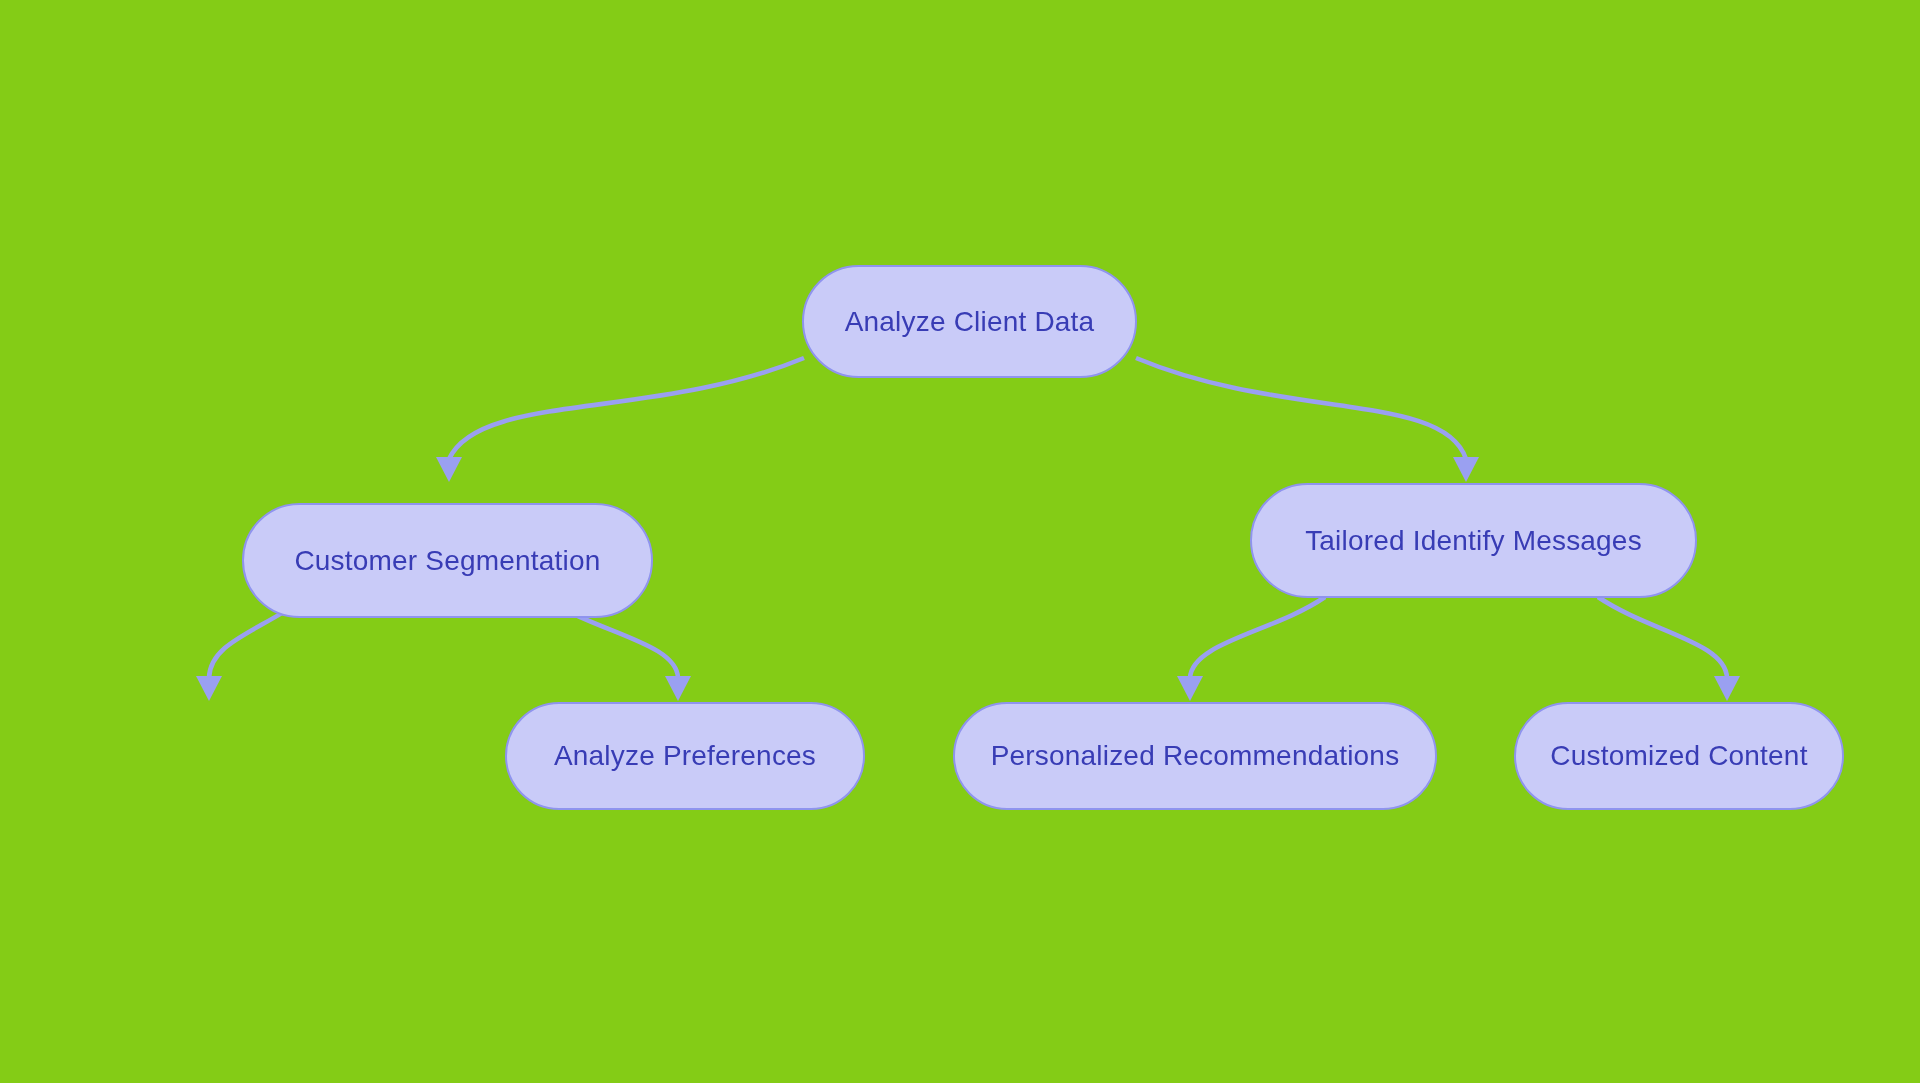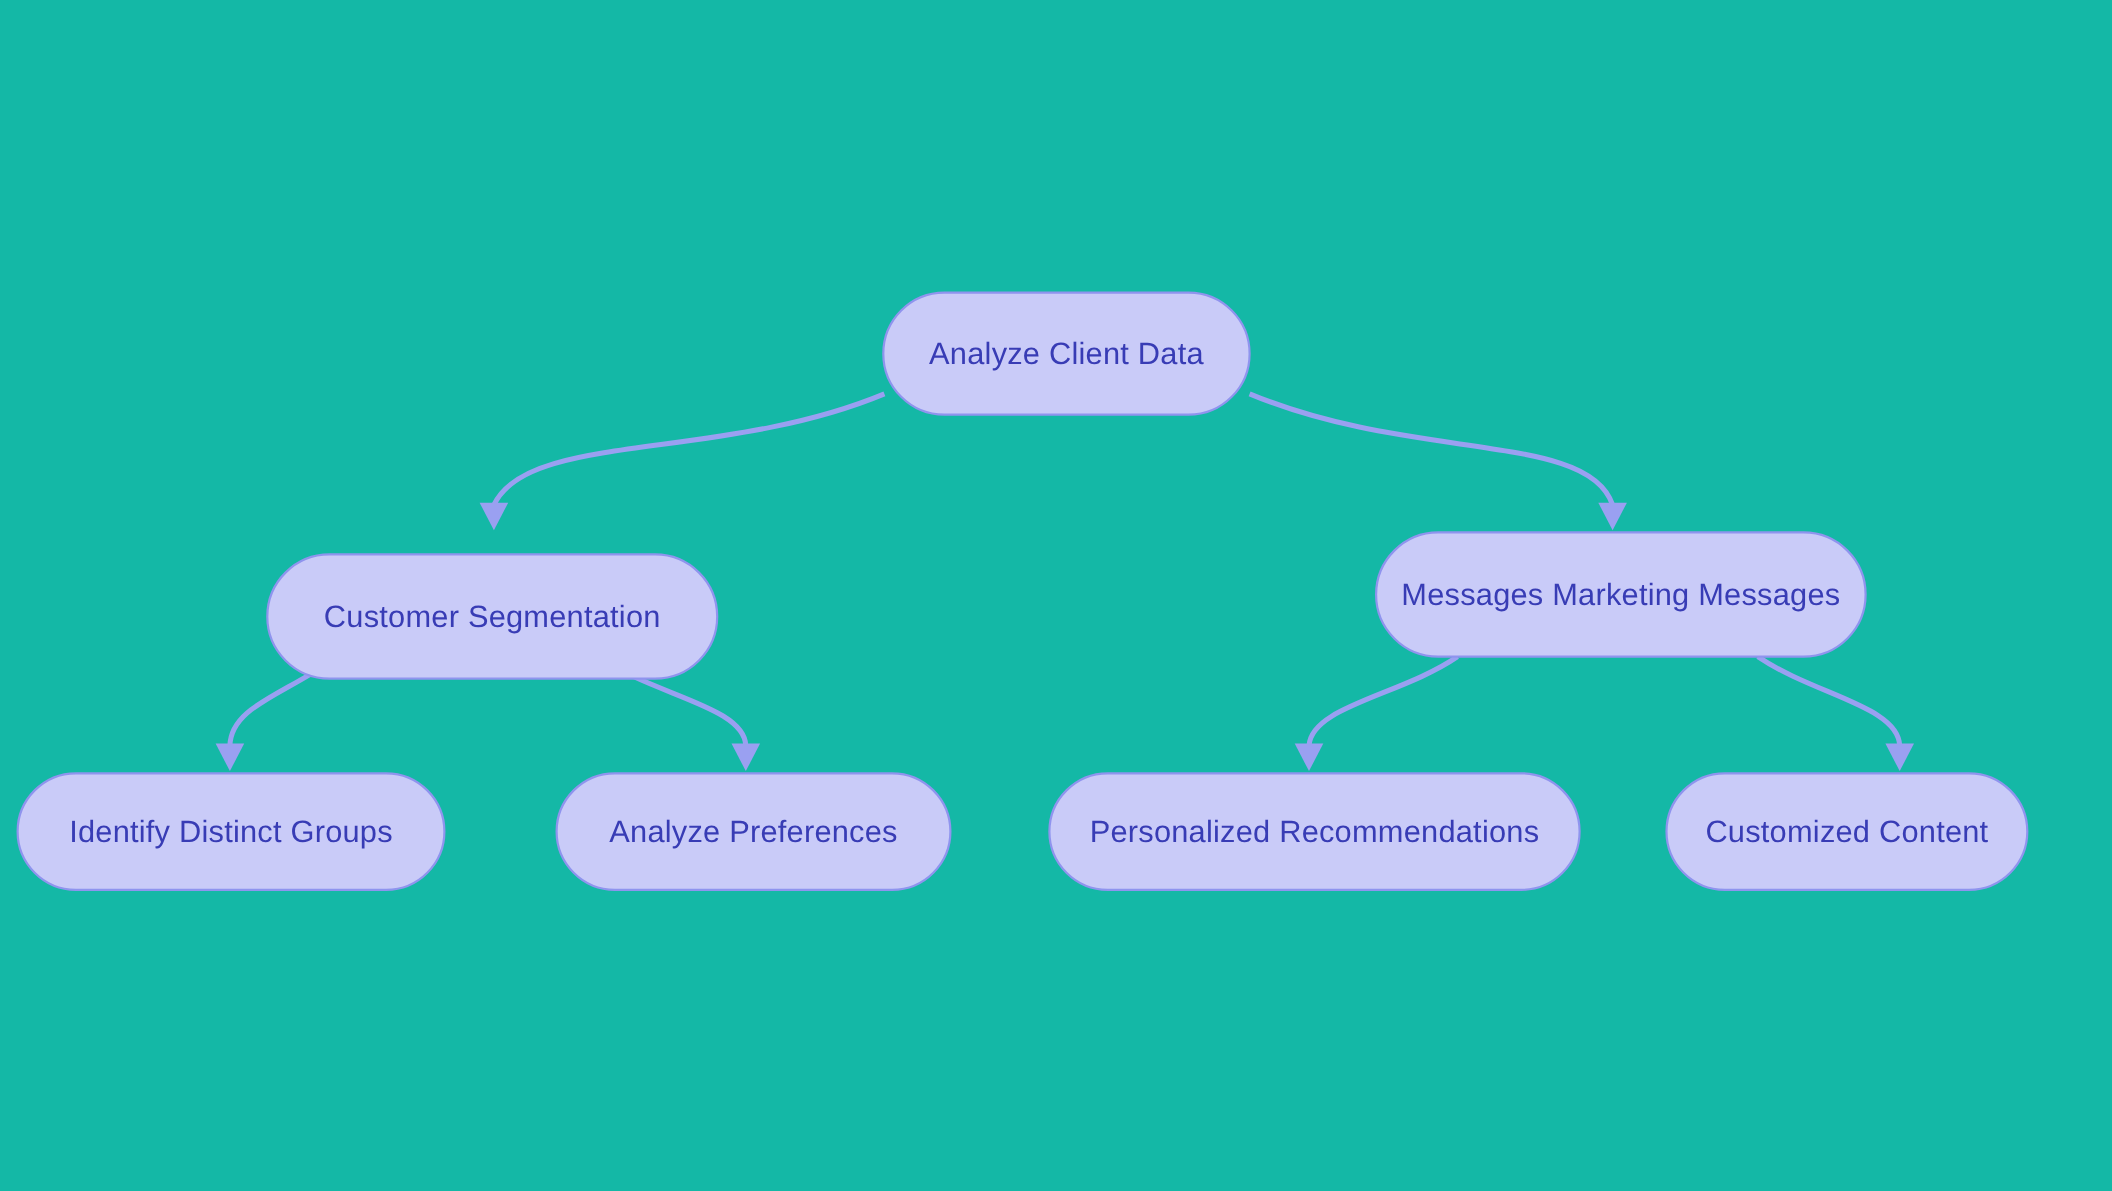--- a/index.html
+++ b/index.html
@@ -5,21 +5,21 @@
   html, body {
     margin: 0;
     padding: 0;
     background: #ffffff;
     font-family: "Liberation Sans", "DejaVu Sans", sans-serif;
   }
   .canvas {
     position: relative;
     width: 1920px;
     height: 1083px;
-    background: #14b8a6;
+    background: #84cc16;
     overflow: hidden;
   }
   svg.edges {
     position: absolute;
     left: 0;
     top: 0;
     width: 1920px;
     height: 1083px;
     display: block;
   }
@@ -84,26 +84,23 @@
 
   <div class="node" id="node-root">
     <span>Analyze Client Data</span>
   </div>
 
   <div class="node" id="node-cs">
     <span>Customer Segmentation</span>
   </div>
 
   <div class="node" id="node-tmm">
-    <span>Messages Marketing Messages</span>
+    <span>Tailored Identify Messages</span>
   </div>
 
-  <div class="node" id="node-idg">
-    <span>Identify Distinct Groups</span>
-  </div>
 
   <div class="node" id="node-pr">
     <span>Personalized Recommendations</span>
   </div>
 
   <div class="node" id="node-ap">
     <span>Analyze Preferences</span>
   </div>
 
   <div class="node" id="node-cc">

